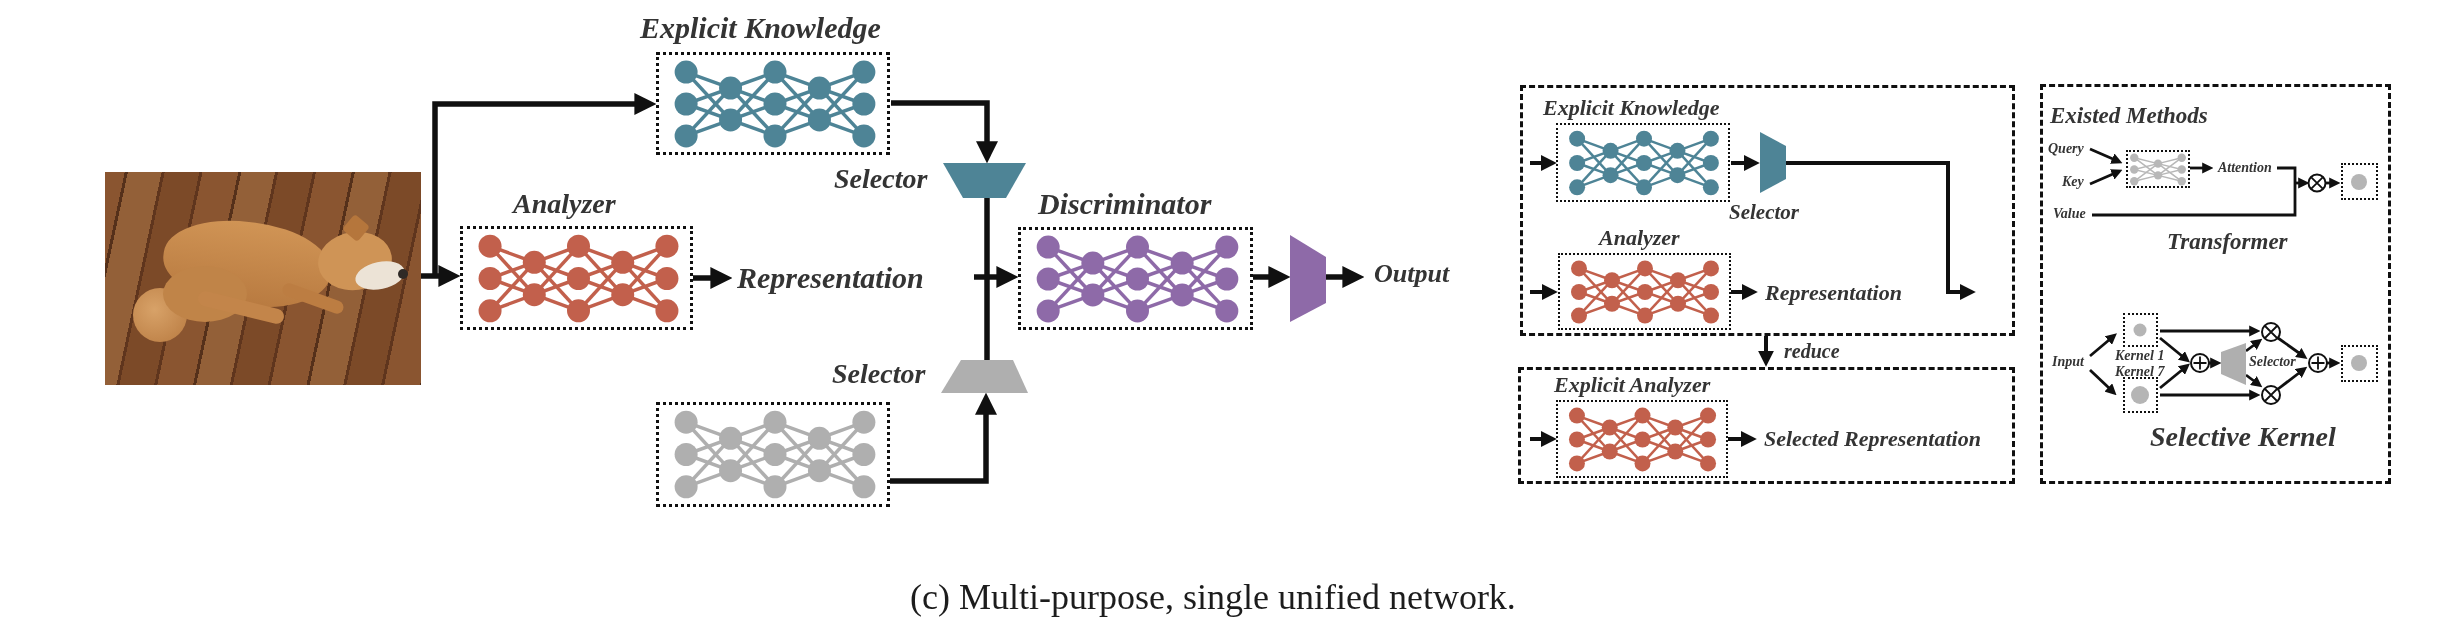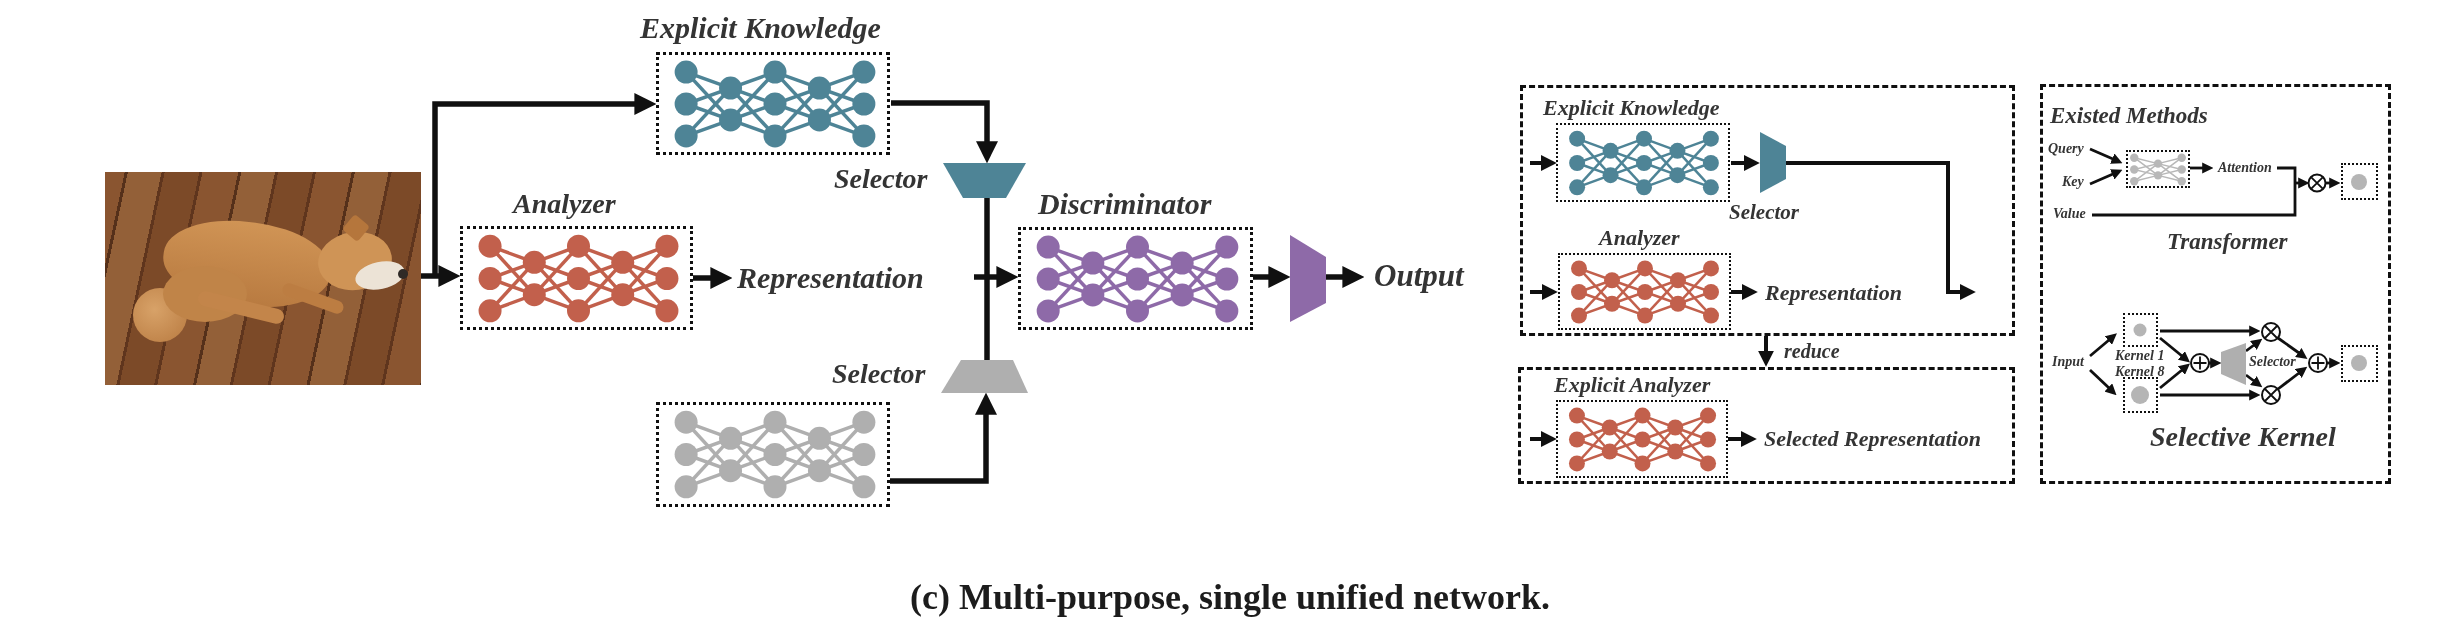--- a/index.html
+++ b/index.html
@@ -10,21 +10,21 @@
   }
   #wires{position:absolute;left:0;top:0;width:2458px;height:632px;}
   .lbl{position:absolute;font-weight:bold;font-style:italic;color:#343434;white-space:nowrap;line-height:1.05;}
   .lbl-main{font-size:30px;}
   .lbl-mid{font-size:28px;}
   .lbl-sm{font-size:22px;}
   .lbl-xs{font-size:14px;}
   .dotbox{position:absolute;border:3px dotted #101010;background:transparent;box-sizing:border-box;}
   .dotbox-sm{position:absolute;border:2.5px dotted #101010;background:transparent;box-sizing:border-box;}
   .dashbox{position:absolute;border:3px dashed #101010;background:transparent;box-sizing:border-box;}
-  .caption{position:absolute;font-size:36px;color:#1c1c1c;font-style:normal;font-weight:bold;white-space:nowrap;}
+  .caption{position:absolute;font-size:36px;color:#1c1c1c;font-style:normal;font-weight:normal;white-space:nowrap;}
   .fill-teal{fill:var(--c-teal);}
   .fill-gray{fill:var(--c-gray);}
   .fill-purple{fill:var(--c-purple);}
   .wire{stroke:#101010;fill:none;}
   .opcirc{fill:#ffffff;stroke:#101010;stroke-width:2;}
   .opglyph{stroke:#101010;stroke-width:1.8;}
   .graydot{fill:#b5b5b5;}
   
   .photo{position:absolute;overflow:hidden;background:#6a3c20;}
   .photo .floor{position:absolute;left:-15%;top:-15%;width:130%;height:130%;
@@ -432,38 +432,38 @@
   <div class="dotbox-sm" style="left:2313px;top:163px;width:37px;height:37px;"></div>
   <div class="dotbox-sm" style="left:2095px;top:313px;width:35px;height:34px;"></div>
   <div class="dotbox-sm" style="left:2095px;top:377px;width:35px;height:36px;"></div>
   <div class="dotbox-sm" style="left:2313px;top:345px;width:37px;height:37px;"></div>
 
   <div class="lbl lbl-main" style="left:612px;top:12px;">Explicit Knowledge</div>
   <div class="lbl lbl-mid" style="left:485px;top:189px;">Analyzer</div>
   <div class="lbl lbl-mid" style="left:806px;top:164px;">Selector</div>
   <div class="lbl lbl-main" style="left:709px;top:262px;">Representation</div>
   <div class="lbl lbl-main" style="left:1010px;top:188px;">Discriminator</div>
-  <div class="lbl" style="left:1346px;top:260px;font-size:31px;">Output</div>
+  <div class="lbl" style="left:1346px;top:260px;font-size:26px;">Output</div>
   <div class="lbl lbl-mid" style="left:804px;top:359px;">Selector</div>
 
   <div class="lbl lbl-sm" style="left:1515px;top:96px;">Explicit Knowledge</div>
   <div class="lbl" style="left:1701px;top:201px;font-size:21px;">Selector</div>
   <div class="lbl lbl-sm" style="left:1571px;top:226px;">Analyzer</div>
   <div class="lbl lbl-sm" style="left:1737px;top:281px;">Representation</div>
   <div class="lbl" style="left:1756px;top:341px;font-size:20px;">reduce</div>
   <div class="lbl lbl-sm" style="left:1526px;top:373px;">Explicit Analyzer</div>
   <div class="lbl lbl-sm" style="left:1736px;top:427px;">Selected Representation</div>
 
   <div class="lbl" style="left:2022px;top:104px;font-size:23px;">Existed Methods</div>
   <div class="lbl lbl-xs" style="left:2020px;top:142px;">Query</div>
   <div class="lbl lbl-xs" style="left:2034px;top:175px;">Key</div>
   <div class="lbl lbl-xs" style="left:2025px;top:207px;">Value</div>
   <div class="lbl lbl-xs" style="left:2190px;top:161px;">Attention</div>
   <div class="lbl" style="left:2139px;top:230px;font-size:23px;text-align:center;">Transformer</div>
   <div class="lbl lbl-xs" style="left:2024px;top:355px;">Input</div>
   <div class="lbl lbl-xs" style="left:2087px;top:349px;">Kernel 1</div>
-  <div class="lbl lbl-xs" style="left:2087px;top:365px;">Kernel 8</div>
+  <div class="lbl lbl-xs" style="left:2087px;top:365px;">Kernel 7</div>
   <div class="lbl lbl-xs" style="left:2221px;top:355px;">Selector</div>
   <div class="lbl" style="left:2122px;top:422px;font-size:28px;">Selective Kernel</div>
 
   <div class="caption" style="left:882px;top:576px;">(c) Multi-purpose, single unified network.</div>
 
 </div>
 
 </body></html>

